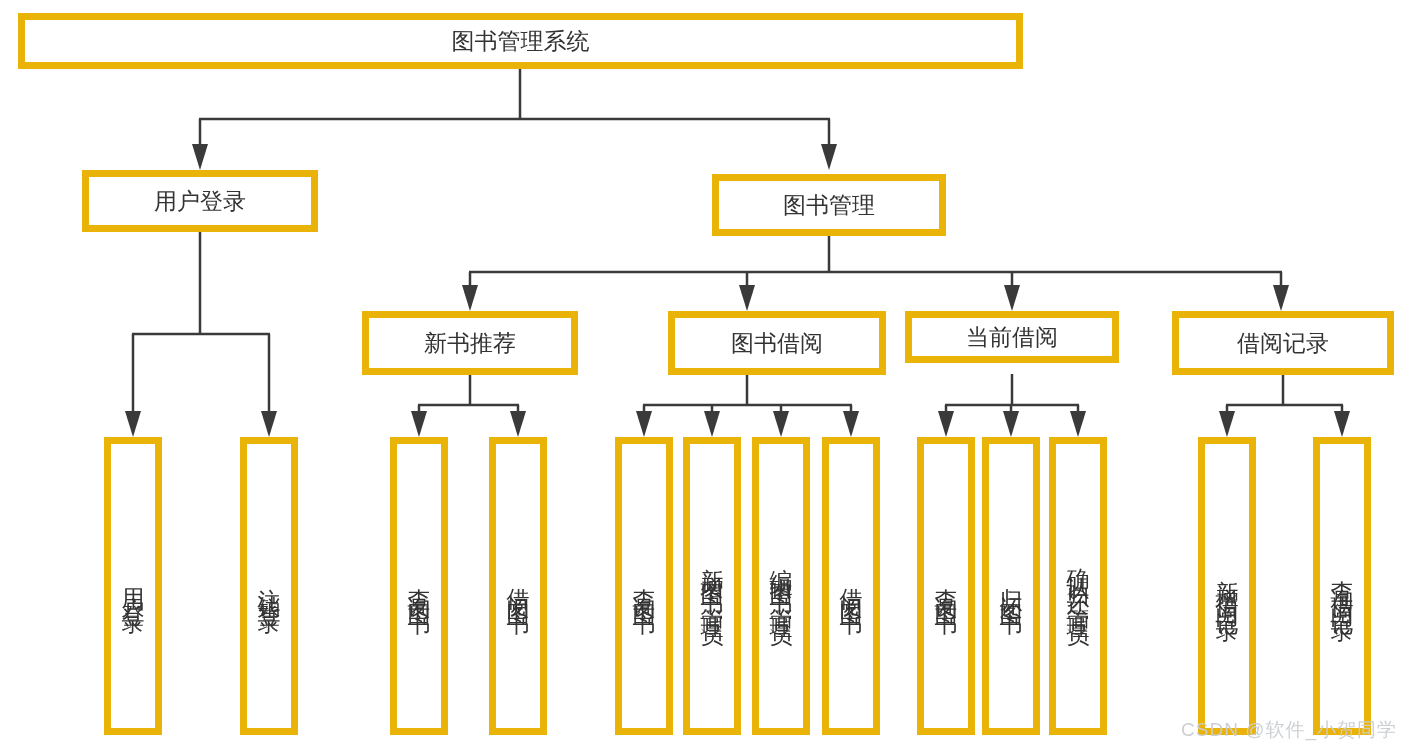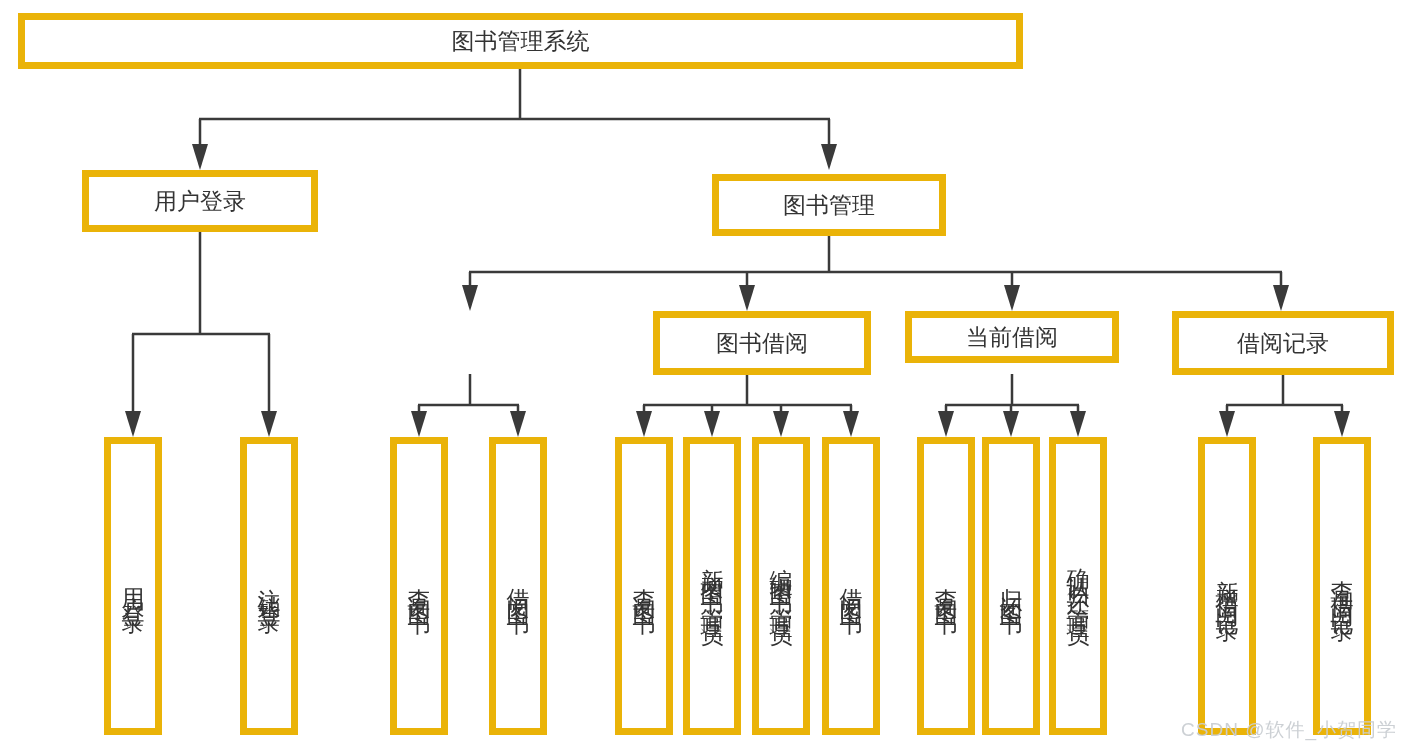--- a/index.html
+++ b/index.html
@@ -111,21 +111,24 @@
     <span>图书管理系统</span>
   </div>
 
   <div class="node" style="left:82px;top:170px;width:236px;height:62px">
     <span>用户登录</span>
   </div>
   <div class="node" style="left:712px;top:174px;width:234px;height:62px">
     <span>图书管理</span>
   </div>
 
-  <div class="node" style="left:653px;top:311px;width:218px;height:64px">
+  <div class="node" style="left:362px;top:311px;width:216px;height:64px">
+    <span>新书推荐</span>
+  </div>
+  <div class="node" style="left:668px;top:311px;width:218px;height:64px">
     <span>图书借阅</span>
   </div>
   <div class="node" style="left:905px;top:311px;width:214px;height:52px">
     <span>当前借阅</span>
   </div>
   <div class="node" style="left:1172px;top:311px;width:222px;height:64px">
     <span>借阅记录</span>
   </div>
 
   <div class="node vnode" style="left:104px;top:437px;width:58px;height:298px">

